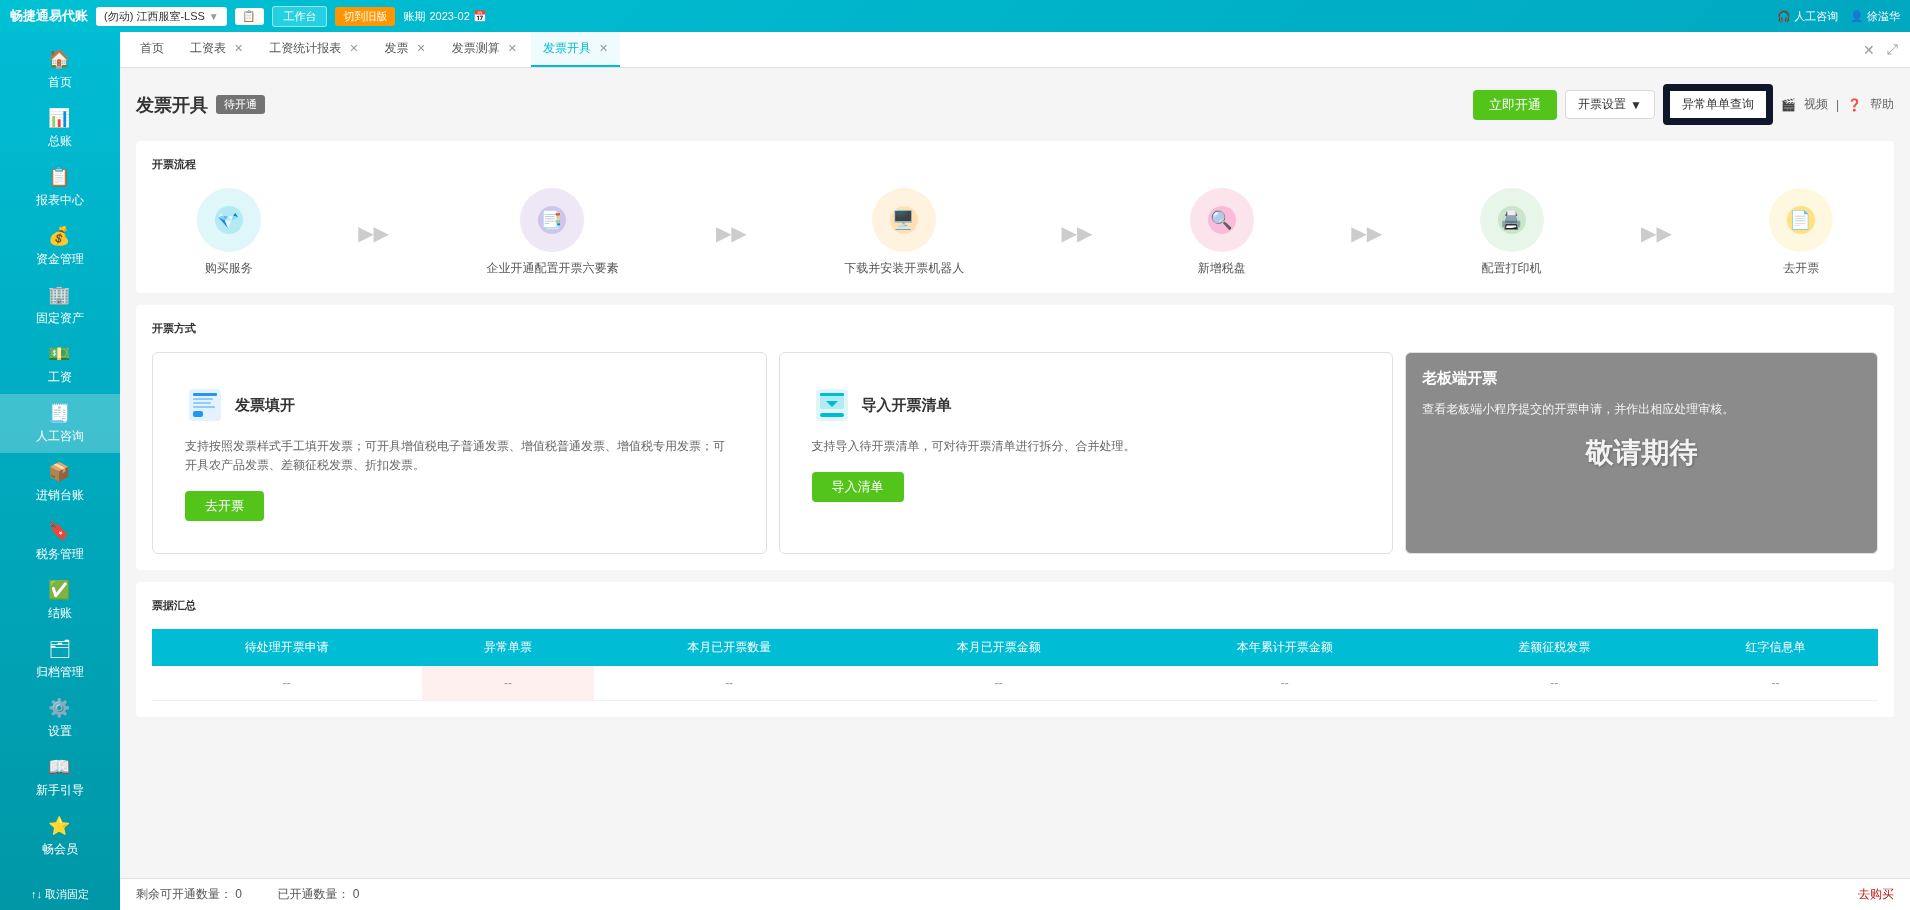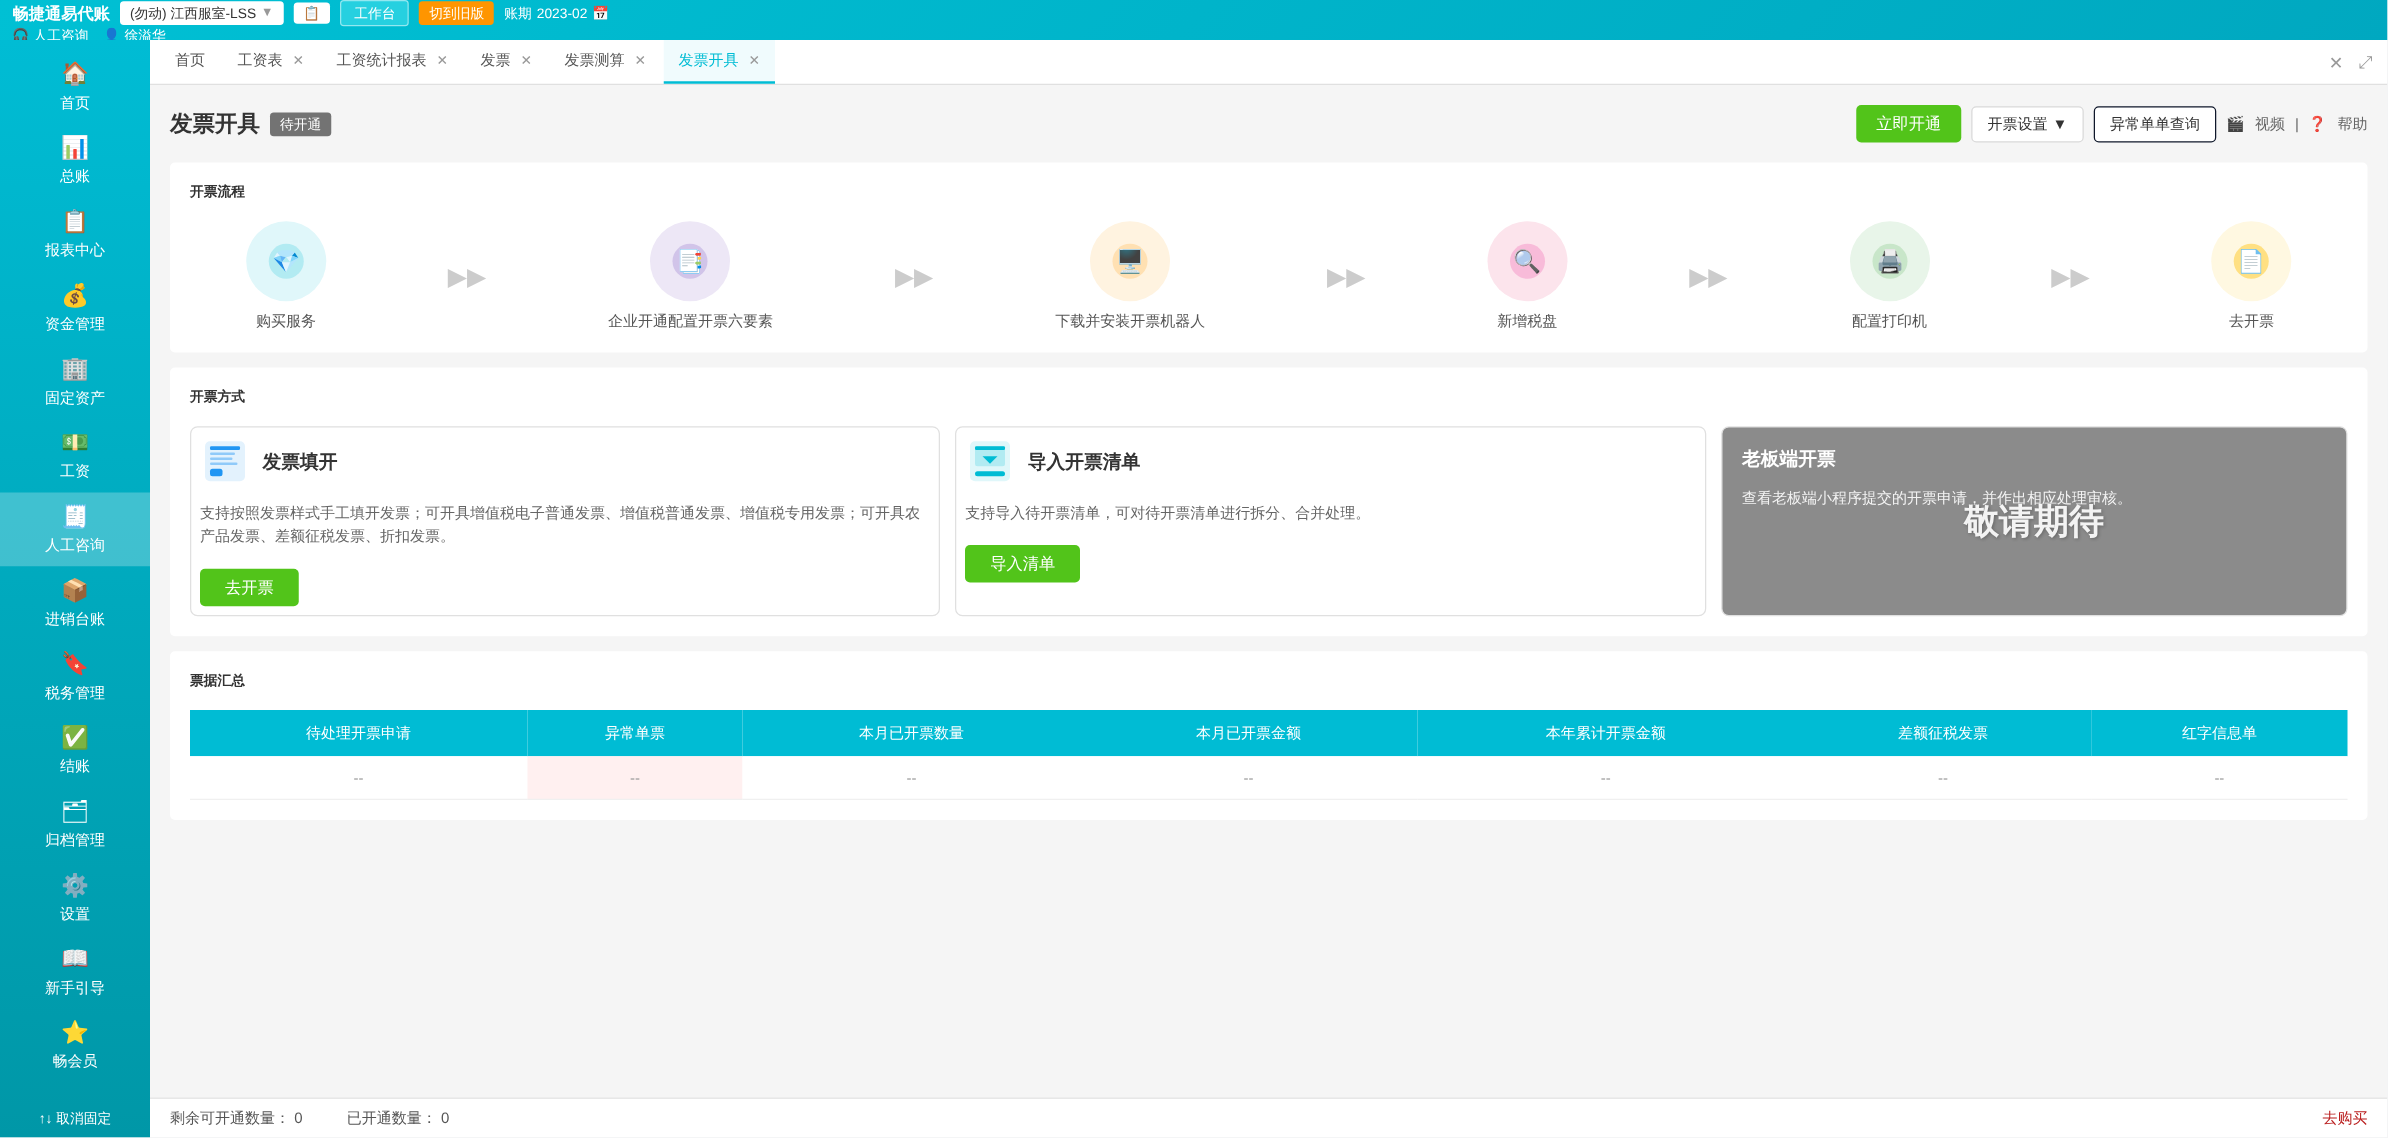--- a/index.html
+++ b/index.html
@@ -3,26 +3,25 @@
   <meta charset="utf-8">
   <style>
     * { box-sizing: border-box; margin: 0; padding: 0; }
     body { font-family: 'Microsoft YaHei', Arial, sans-serif; font-size: 12px; background: #f0f2f5; color: #333; overflow: hidden; }
 
     
     .top-bar {
       height: 32px;
       background: linear-gradient(135deg, #00c0d4, #00a8c0);
       display: flex;
-      align-items: flex-start;
+      align-items: center;
       justify-content: space-between;
       padding: 0 10px;
       color: white;
       font-size: 12px;
-      flex-direction: column;
     }
     .top-bar-left { display: flex; align-items: center; gap: 8px; }
     .top-bar-logo { font-size: 13px; font-weight: bold; color: white; }
     .top-bar-company {
       background: white;
       color: #333;
       border-radius: 3px;
       padding: 2px 8px;
       font-size: 11px;
       display: flex;
@@ -150,21 +149,21 @@
       border: none;
       border-radius: 4px;
       padding: 6px 16px;
       font-size: 13px;
       cursor: pointer;
       white-space: nowrap;
     }
     .btn-default {
       background: white;
       color: #333;
-      border: 1px solid #0f172a;
+      border: 7px solid #0f172a;
       border-radius: 4px;
       padding: 5px 12px;
       font-size: 12px;
       cursor: pointer;
       display: flex;
       align-items: center;
       gap: 4px;
       white-space: nowrap;
     }
     .btn-settings {
@@ -199,21 +198,21 @@
     }
     .flow-step-label { font-size: 12px; color: #555; text-align: center; }
     .flow-arrow { color: #ccc; font-size: 20px; margin: 0 8px; }
 
     
     .invoice-methods { display: flex; gap: 12px; }
     .invoice-method-card {
       flex: 1;
       border: 1px solid #e0e0e0;
       border-radius: 6px;
-      padding: 7px;
+      padding: 32px;
       background: white;
     }
     .invoice-method-card .card-header { display: flex; align-items: center; gap: 10px; margin-bottom: 12px; }
     .card-icon { width: 40px; height: 40px; display: flex; align-items: center; justify-content: center; font-size: 24px; }
     .card-title { font-size: 15px; font-weight: bold; color: #333; }
     .card-desc { font-size: 12px; color: #666; line-height: 1.6; margin-bottom: 16px; }
     .card-btn {
       background: #52c41a;
       color: white;
       border: none;

